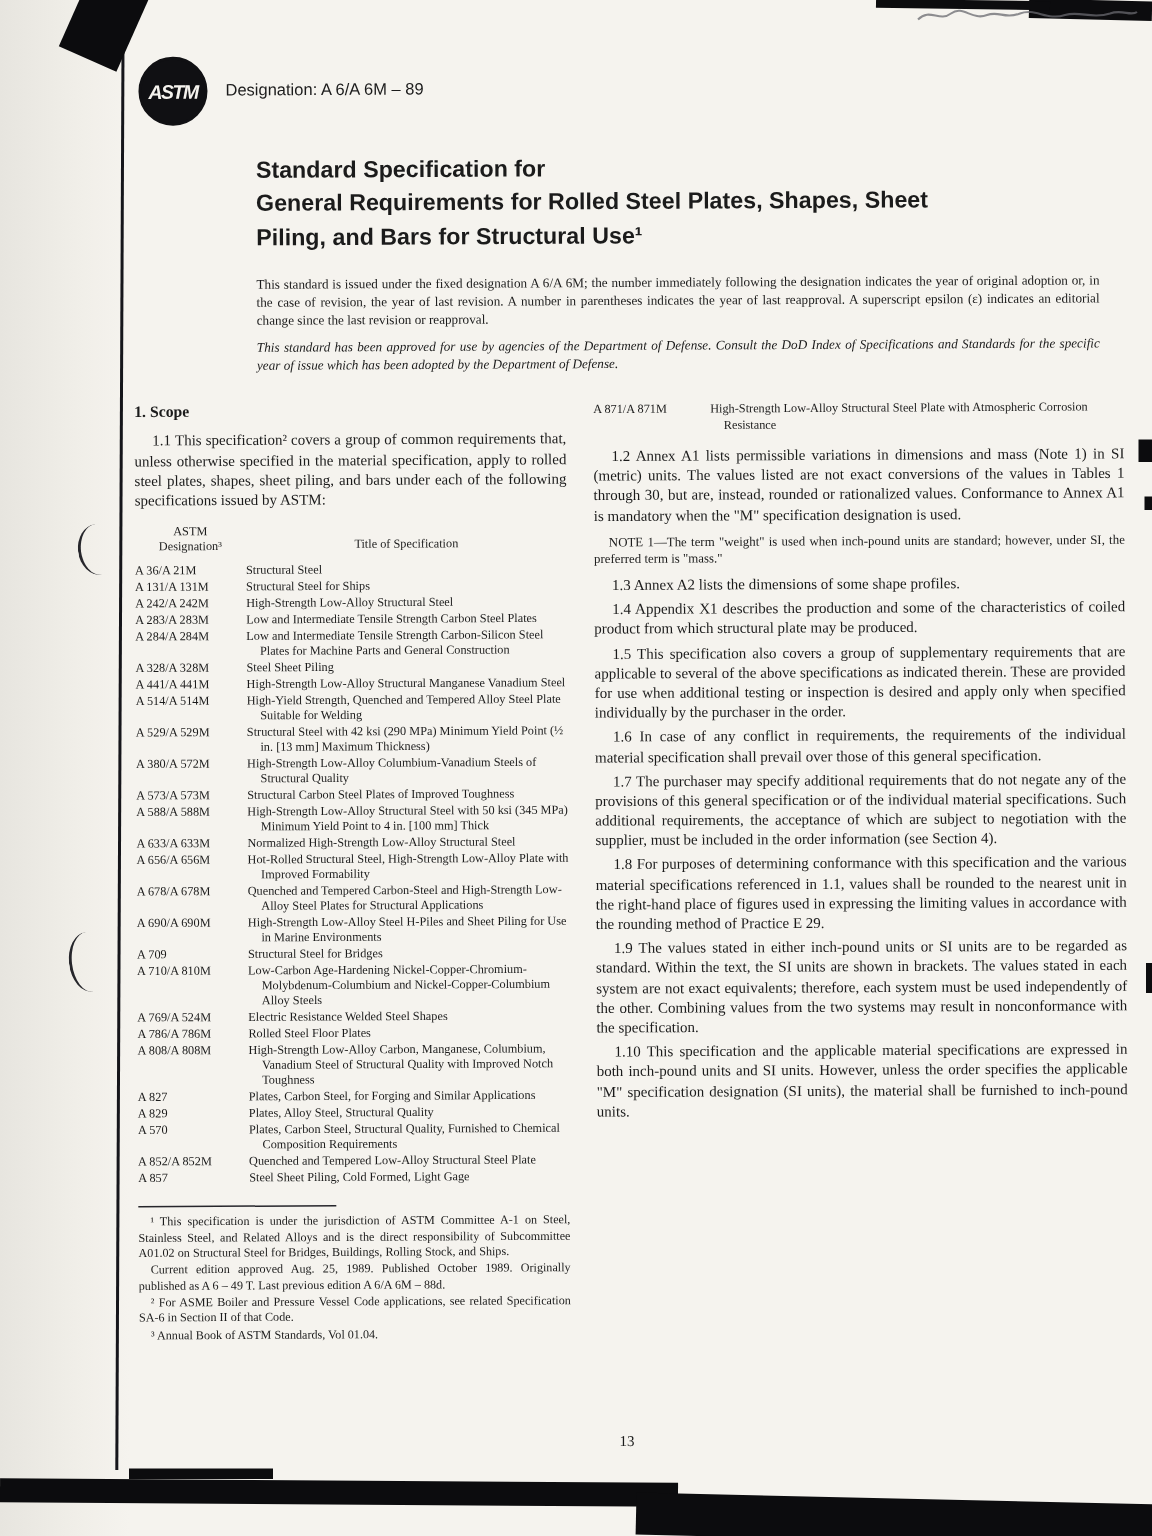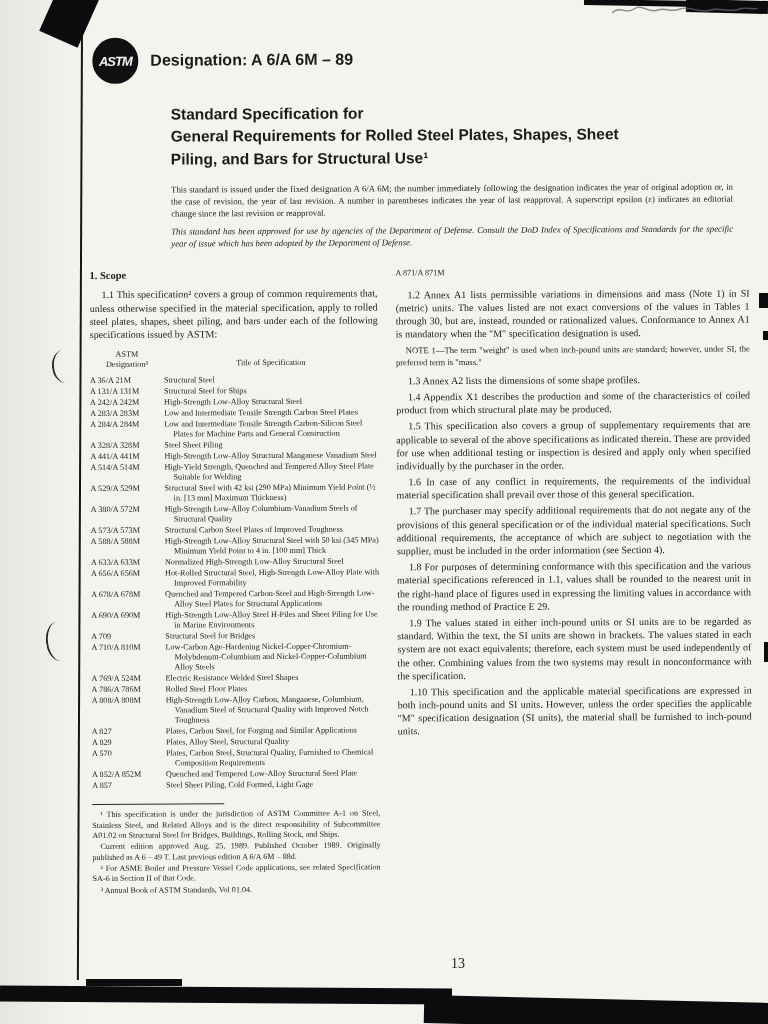--- a/index.html
+++ b/index.html
@@ -44,21 +44,21 @@
   }
   .header { margin-top: 38px; margin-left: 4px; display: flex; align-items: center; gap: 12px; }
   .logo {
     width: 46px; height: 46px; flex: none;
     background: #101013; color: #f5f3ee;
     border: 2px solid #101013; border-radius: 50%;
     display: flex; align-items: center; justify-content: center;
     font-family: "Liberation Sans", sans-serif; font-weight: bold; font-style: italic;
     font-size: 13px; letter-spacing: -1px;
   }
-  .designation { font-family: "Liberation Sans", sans-serif; font-weight: bold; font-size: 16px; }
+  .designation { font-family: "Liberation Sans", sans-serif; font-weight: normal; font-size: 11px; }
 
   .title-block {
     margin: 20px 0 0 82px; width: 575px;
     font-family: "Liberation Sans", sans-serif; font-weight: bold;
     font-size: 15.5px; line-height: 1.45;
   }
   .preamble { margin: 14px 0 0 82px; width: 562px; font-size: 8.8px; line-height: 1.32; text-align: justify; }
   .preamble.italic { font-style: italic; margin-top: 7px; }
 
   .columns { display: flex; gap: 18px; margin-top: 20px; }
@@ -78,22 +78,21 @@
   .spec-title { flex: 1; padding-left: 9px; text-indent: -9px; }
 
   .lead-spec { display: flex; font-size: 8.2px; line-height: 1.25; margin-bottom: 9px; }
   .lead-spec .spec-des { width: 78px; }
 
   .footrule { margin-top: 13px; margin-bottom: 5px; width: 132px; border-top: 1px solid #26262b; }
   .footnote { font-size: 8.1px; line-height: 1.28; text-align: justify; text-indent: 8px; margin-bottom: 1px; }
 
   .pageno {
     position: absolute; left: 418px; top: 956px; transform: translateX(-50%);
-    font-size: 14px;
-    margin-left: 40px;
+    font-size: 10px;
   }
 </style>
 </head>
 <body>
 
 <div class="margin-strip"></div>
 <div class="binding-line"></div>
 
 <div class="art" id="art-tl"></div>
 <div class="art" id="art-tr1"></div>
@@ -251,20 +250,21 @@
           <p class="footnote">¹ This specification is under the jurisdiction of ASTM Committee A-1 on Steel, Stainless Steel, and Related Alloys and is the direct responsibility of Subcommittee A01.02 on Structural Steel for Bridges, Buildings, Rolling Stock, and Ships.</p>
           <p class="footnote">Current edition approved Aug. 25, 1989. Published October 1989. Originally published as A 6 – 49 T. Last previous edition A 6/A 6M – 88d.</p>
           <p class="footnote">² For ASME Boiler and Pressure Vessel Code applications, see related Specification SA-6 in Section II of that Code.</p>
           <p class="footnote">³ Annual Book of ASTM Standards, Vol 01.04.</p>
         </div>
     </div>
 
     <div class="col-right">
       <div class="lead-spec">
         <div class="spec-des">A 871/A 871M</div>
+        <div class="spec-title">High-Strength Low-Alloy Structural Steel Plate with Atmospheric Corrosion Resistance</div>
       </div>
       <div>
           <p class="para">1.2 Annex A1 lists permissible variations in dimensions and mass (Note 1) in SI (metric) units. The values listed are not exact conversions of the values in Tables 1 through 30, but are, instead, rounded or rationalized values. Conformance to Annex A1 is mandatory when the "M" specification designation is used.</p>
           <p class="note">NOTE 1—The term "weight" is used when inch-pound units are standard; however, under SI, the preferred term is "mass."</p>
           <p class="para">1.3 Annex A2 lists the dimensions of some shape profiles.</p>
           <p class="para">1.4 Appendix X1 describes the production and some of the characteristics of coiled product from which structural plate may be produced.</p>
           <p class="para">1.5 This specification also covers a group of supplementary requirements that are applicable to several of the above specifications as indicated therein. These are provided for use when additional testing or inspection is desired and apply only when specified individually by the purchaser in the order.</p>
           <p class="para">1.6 In case of any conflict in requirements, the requirements of the individual material specification shall prevail over those of this general specification.</p>
           <p class="para">1.7 The purchaser may specify additional requirements that do not negate any of the provisions of this general specification or of the individual material specifications. Such additional requirements, the acceptance of which are subject to negotiation with the supplier, must be included in the order information (see Section 4).</p>
           <p class="para">1.8 For purposes of determining conformance with this specification and the various material specifications referenced in 1.1, values shall be rounded to the nearest unit in the right-hand place of figures used in expressing the limiting values in accordance with the rounding method of Practice E 29.</p>

